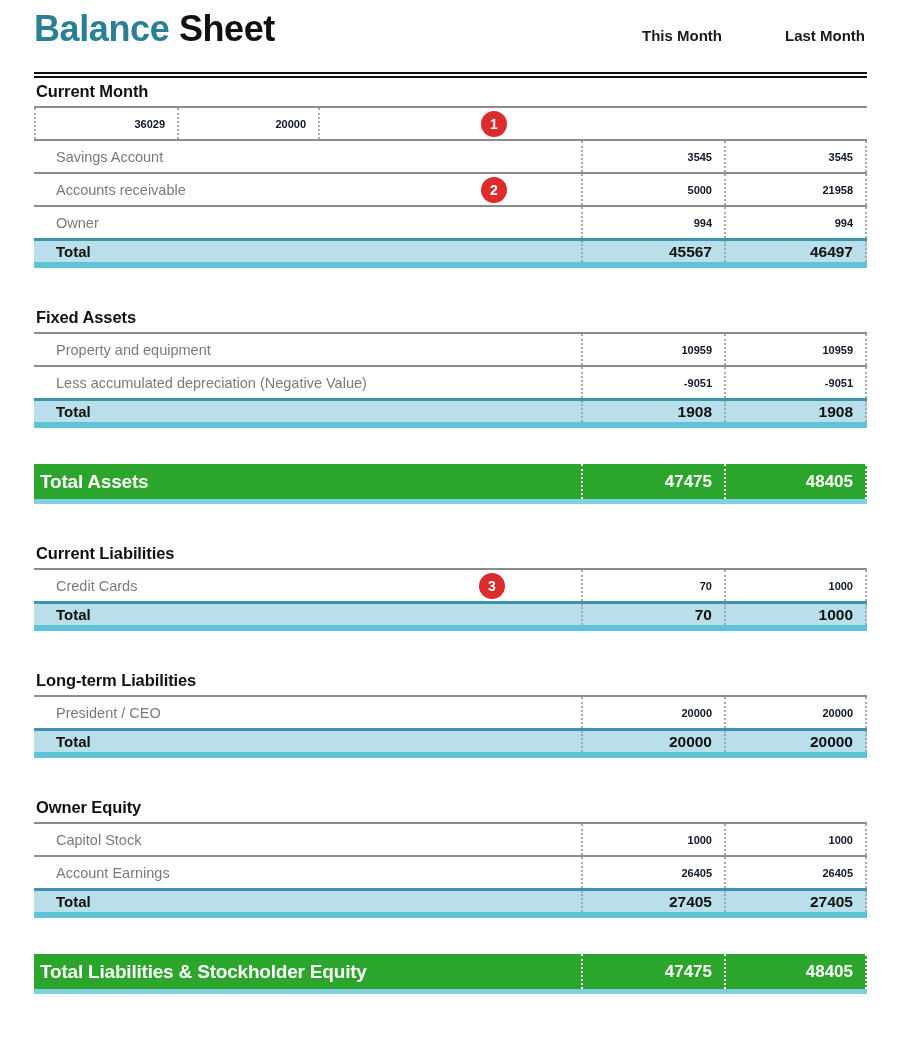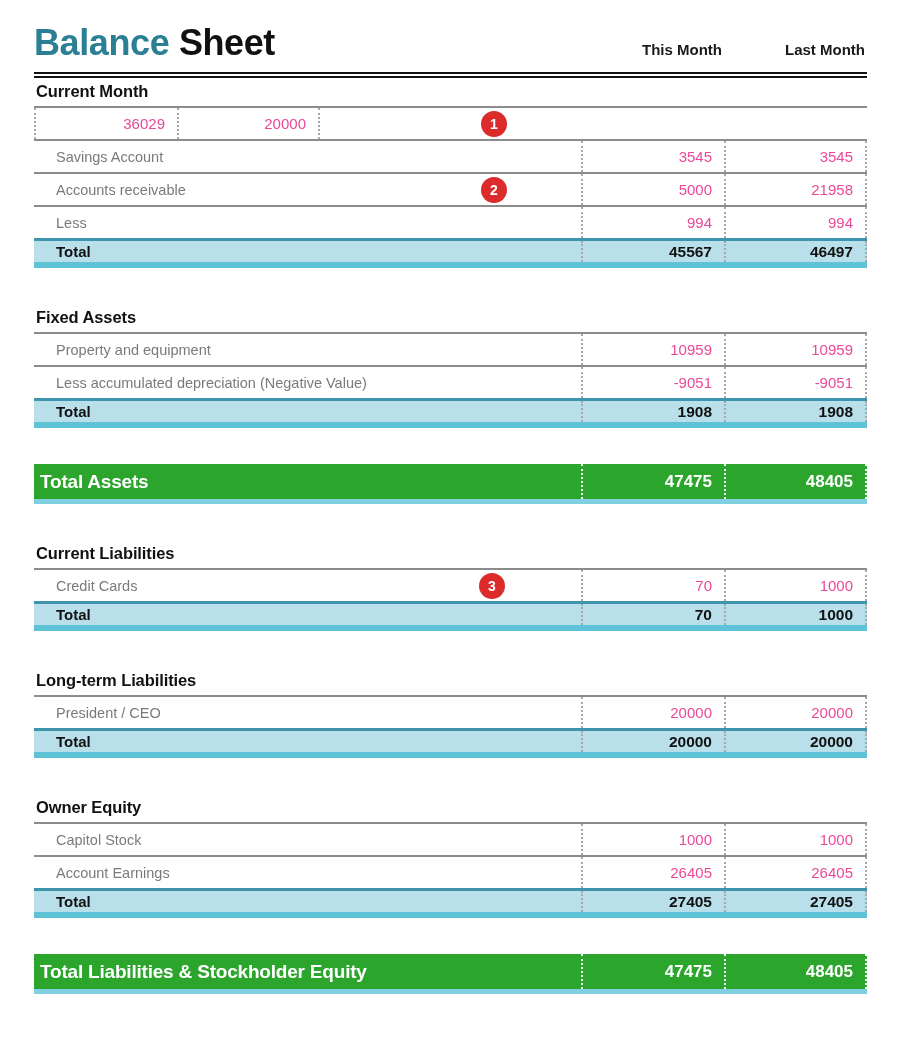--- a/index.html
+++ b/index.html
@@ -16,21 +16,21 @@
     background: #ffffff;
     padding: 0 34px;
   }
 
   
   .header {
     display: flex;
     align-items: baseline;
     justify-content: space-between;
     height: 72px;
-    padding-top: 22px;
+    padding-top: 8px;
   }
   .title {
     font-size: 36px;
     font-weight: bold;
     letter-spacing: -0.4px;
     white-space: nowrap;
   }
   .title .t-accent { color: #2a7f94; }
   .title .t-dark   { color: #111111; }
 
@@ -87,26 +87,27 @@
     color: #7a7a7a;
     padding-left: 22px;
     white-space: nowrap;
     overflow: hidden;
   }
   .row .val {
     width: 143px;
     display: flex;
     align-items: center;
     justify-content: flex-end;
-    font-size: 15px;
-    color: #ec4899;
+    font-size: 11px;
+    color: #0f172a;
     padding-right: 12px;
     border-left: 2px dotted #a8a8a8;
     border-right: 2px dotted #a8a8a8;
     white-space: nowrap;
+    font-weight: bold;
   }
   .row .val.mid { border-right: none; }
 
   
   .row.total {
     background: #b9e0ea;
     border-top: 3px solid #3f93ad;
     height: 24px;
   }
   .row.total .label {
@@ -215,21 +216,21 @@
             <div class="val mid">3545</div>
             <div class="val">3545</div>
           </div>
           <div class="row">
             <div class="label">Accounts receivable</div>
             <div class="val mid">5000</div>
             <div class="val">21958</div>
             <div class="badge b2">2</div>
           </div>
           <div class="row">
-            <div class="label">Less</div>
+            <div class="label">Owner</div>
             <div class="val mid">994</div>
             <div class="val">994</div>
           </div>
           <div class="row total">
             <div class="label">Total</div>
             <div class="val mid">45567</div>
             <div class="val">46497</div>
           </div>
         </div>
         <div class="total-underline"></div>

